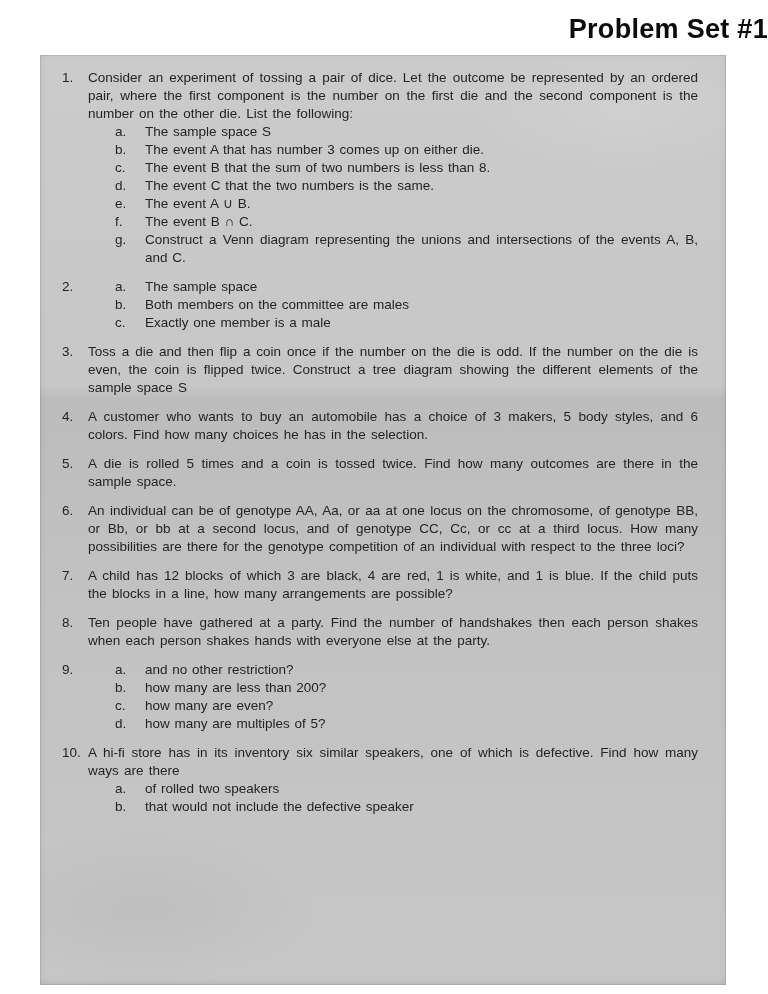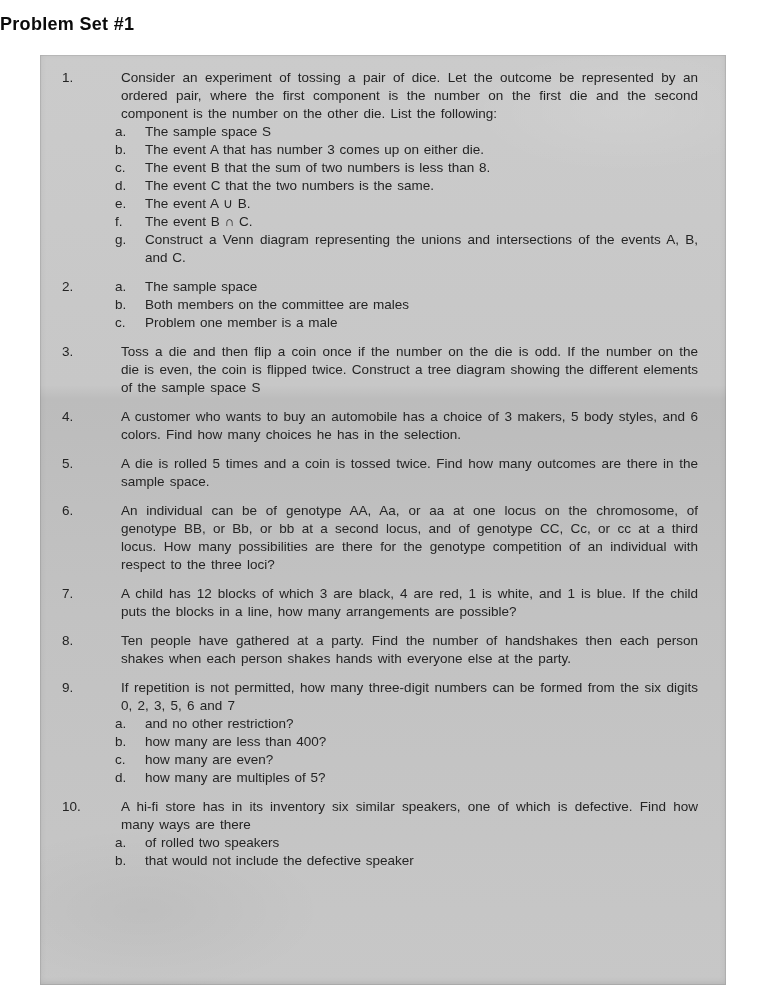--- a/index.html
+++ b/index.html
@@ -4,22 +4,22 @@
 <style>
   * { margin: 0; padding: 0; box-sizing: border-box; }
   html, body {
     width: 768px; height: 994px;
     background: #ffffff;
     font-family: "Liberation Sans", sans-serif;
     overflow: hidden;
   }
   .page { position: relative; width: 768px; height: 994px; }
   .title {
-    text-align: left;
-    font-size: 18px;
+    text-align: right;
+    font-size: 27px;
     font-weight: bold;
     color: #0b0b0b;
     padding-top: 14px;
     letter-spacing: 0.3px;
   }
   .scan {
     position: absolute;
     left: 40px; top: 55px;
     width: 686px; height: 930px;
     background:
@@ -43,21 +43,20 @@
   }
   .p-num {
     flex: none;
     width: 28px;
     padding-left: 2px;
   }
   .p-body { flex: 1; min-width: 0; }
   .p-text {
     text-align: justify;
     word-spacing: 1.5px;
-    margin-left: 33px;
   }
   .sub {
     display: flex;
     margin-left: 27px;
   }
   .sub-label { flex: none; width: 30px; }
   .sub-text { flex: 1; text-align: justify; word-spacing: 1px; }
 </style>
 </head>
 <body>
@@ -106,21 +105,21 @@
             <div class="sub">
               <span class="sub-label">a.</span>
               <span class="sub-text">The sample space</span>
             </div>
             <div class="sub">
               <span class="sub-label">b.</span>
               <span class="sub-text">Both members on the committee are males</span>
             </div>
             <div class="sub">
               <span class="sub-label">c.</span>
-              <span class="sub-text">Problem one member is a male</span>
+              <span class="sub-text">Exactly one member is a male</span>
             </div>
           </div>
         </div>
         <div class="problem">
           <div class="p-num">3.</div>
           <div class="p-body">
             <div class="p-text">Toss a die and then flip a coin once if the number on the die is odd. If the number on the die is even, the coin is flipped twice. Construct a tree diagram showing the different elements of the sample space S</div>
           </div>
         </div>
         <div class="problem">
@@ -149,28 +148,27 @@
         </div>
         <div class="problem">
           <div class="p-num">8.</div>
           <div class="p-body">
             <div class="p-text">Ten people have gathered at a party. Find the number of handshakes then each person shakes when each person shakes hands with everyone else at the party.</div>
           </div>
         </div>
         <div class="problem">
           <div class="p-num">9.</div>
           <div class="p-body">
-            <div class="p-text">If repetition is not permitted, how many three-digit numbers can be formed from the six digits 0, 2, 3, 5, 6 and 7</div>
             <div class="sub">
               <span class="sub-label">a.</span>
               <span class="sub-text">and no other restriction?</span>
             </div>
             <div class="sub">
               <span class="sub-label">b.</span>
-              <span class="sub-text">how many are less than 400?</span>
+              <span class="sub-text">how many are less than 200?</span>
             </div>
             <div class="sub">
               <span class="sub-label">c.</span>
               <span class="sub-text">how many are even?</span>
             </div>
             <div class="sub">
               <span class="sub-label">d.</span>
               <span class="sub-text">how many are multiples of 5?</span>
             </div>
           </div>

